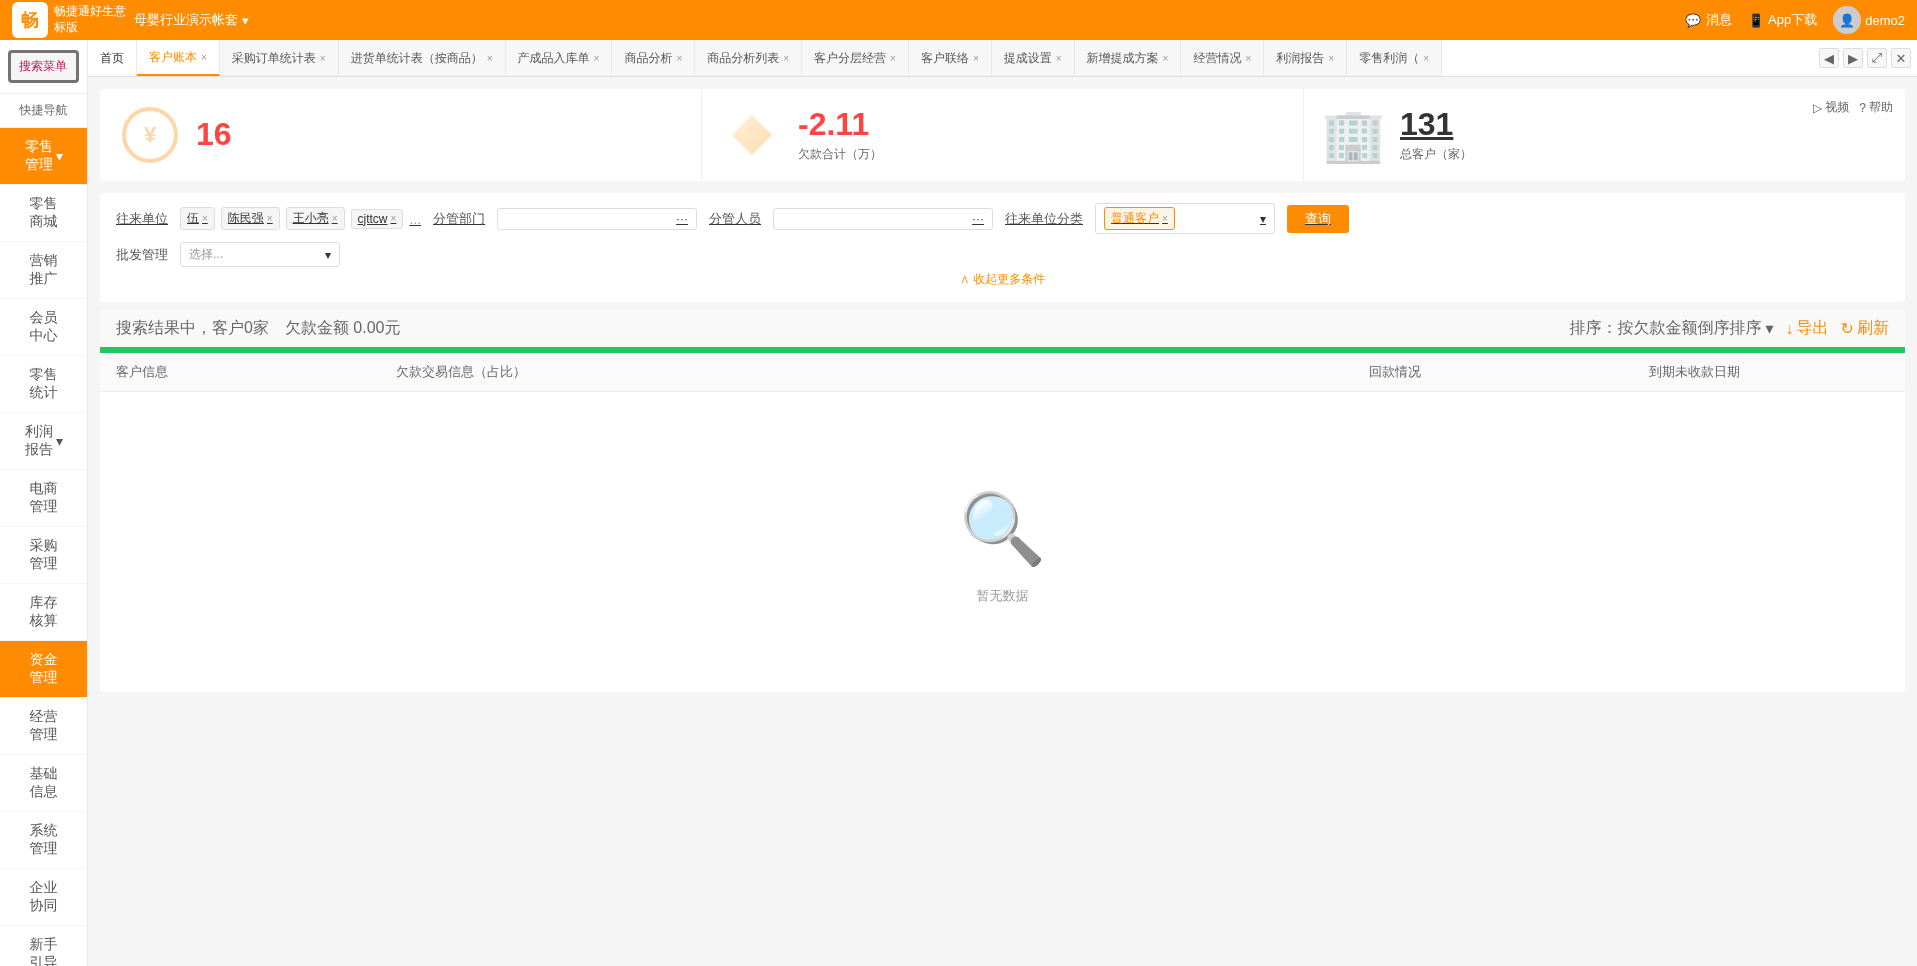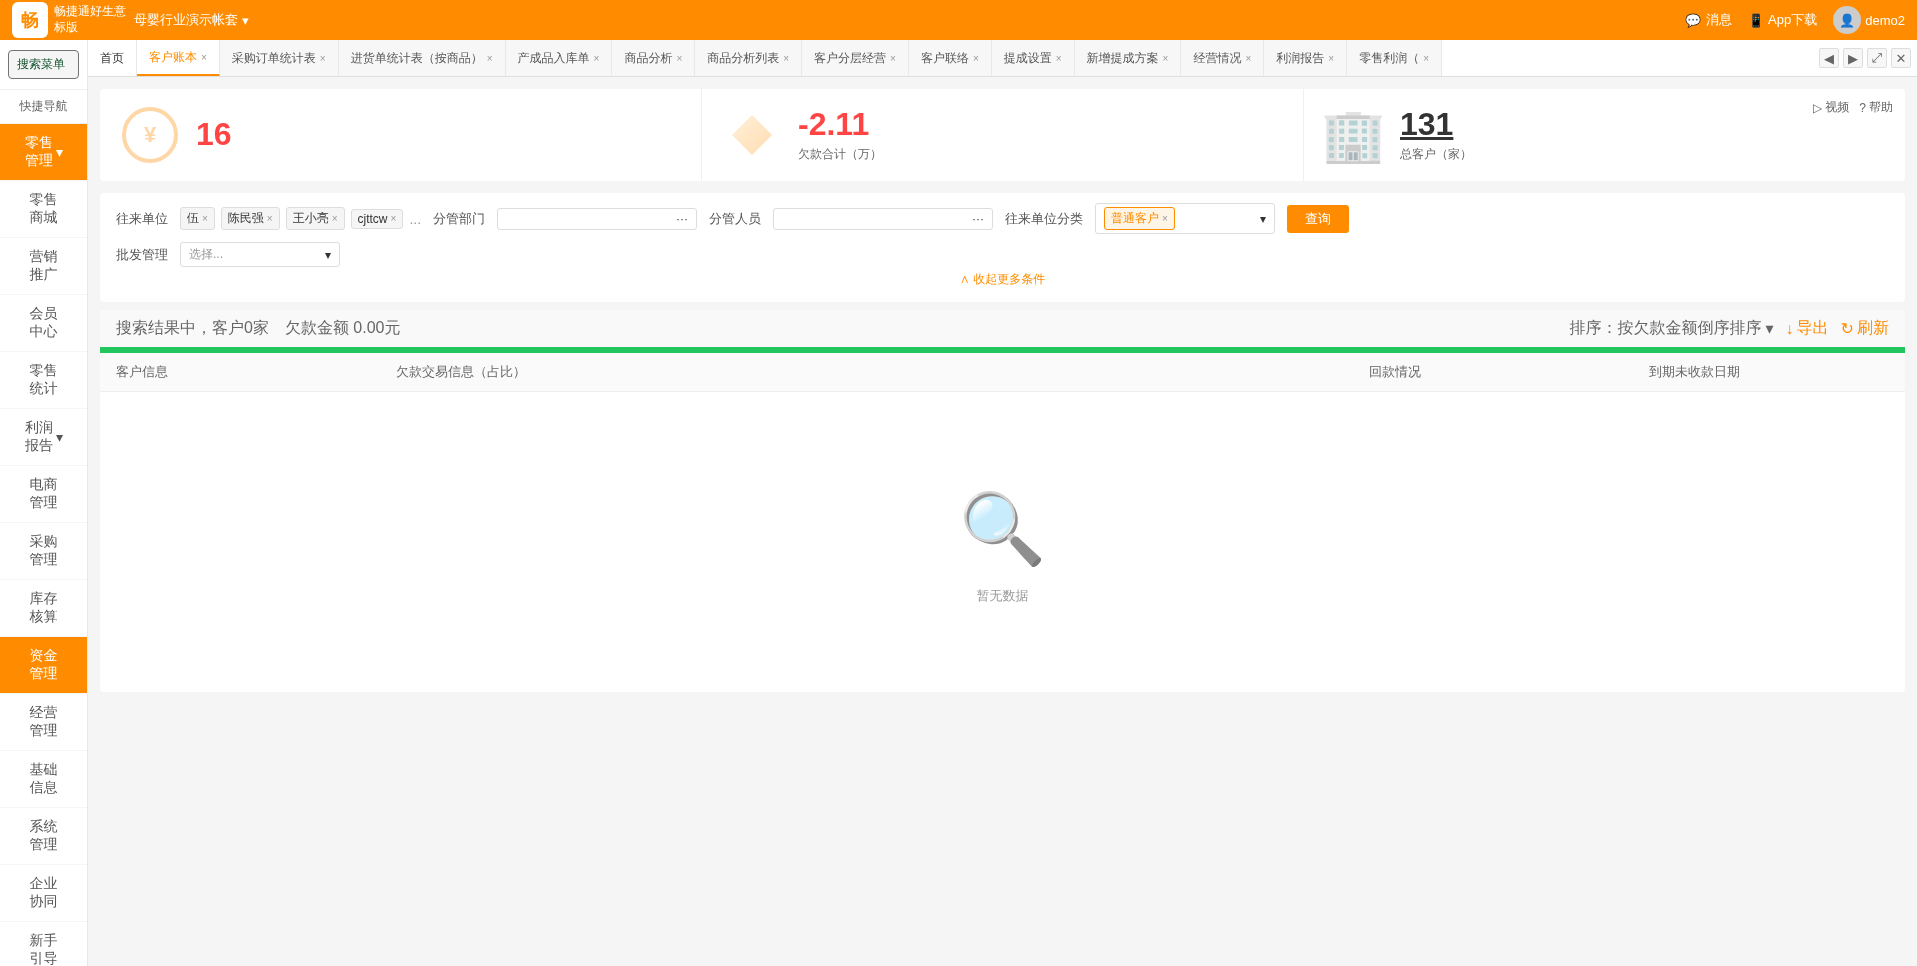--- a/index.html
+++ b/index.html
@@ -15,21 +15,21 @@
     .top-bar-right { display: flex; align-items: center; gap: 16px; color: #fff; font-size: 13px; }
     .top-bar-right-item { display: flex; align-items: center; gap: 4px; cursor: pointer; }
     .avatar { width: 28px; height: 28px; border-radius: 50%; background: #ccc; display: flex; align-items: center; justify-content: center; overflow: hidden; }
 
     
     .main-layout { display: flex; flex: 1; overflow: hidden; }
 
     
     .sidebar { width: 88px; background: #fff; border-right: 1px solid #e8e8e8; display: flex; flex-direction: column; overflow-y: auto; flex-shrink: 0; }
     .sidebar-search { padding: 10px 8px; border-bottom: 1px solid #f0f0f0; }
-    .sidebar-search-btn { width: 100%; background: #f5f5f5; border: 1px solid #737373; border-radius: 4px; padding: 5px 8px; font-size: 12px; color: #14532d; cursor: pointer; text-align: left; }
+    .sidebar-search-btn { width: 100%; background: #f5f5f5; border: 3px solid #737373; border-radius: 4px; padding: 5px 8px; font-size: 12px; color: #be185d; cursor: pointer; text-align: left; }
     .sidebar-nav-btn { padding: 8px; text-align: center; color: #666; font-size: 12px; cursor: pointer; border-bottom: 1px solid #f0f0f0; }
     .sidebar-item { padding: 10px 24px; text-align: center; font-size: 14px; cursor: pointer; color: #555; border-bottom: 1px solid #f5f5f5; }
     .sidebar-item.active { background: #ff8c00; color: #fff; }
     .sidebar-item-with-arrow { display: flex; align-items: center; justify-content: center; gap: 2px; }
 
     
     .content-area { flex: 1; display: flex; flex-direction: column; overflow: hidden; }
 
     
     .tab-bar { background: #fff; border-bottom: 1px solid #e0e0e0; display: flex; align-items: center; min-height: 36px; flex-shrink: 0; overflow: hidden; }
@@ -50,21 +50,21 @@
     .stat-icon-area { width: 60px; height: 60px; display: flex; align-items: center; justify-content: center; flex-shrink: 0; opacity: 0.5; }
     .stat-content { flex: 1; }
     .stat-value { font-size: 32px; font-weight: bold; color: #ff4444; line-height: 1.1; }
     .stat-value.black { color: #333; text-decoration: underline; }
     .stat-label { font-size: 12px; color: #666; margin-top: 4px; }
     .stat-top-right { position: absolute; top: 10px; right: 12px; display: flex; gap: 10px; }
     .stat-action { font-size: 12px; color: #666; cursor: pointer; display: flex; align-items: center; gap: 3px; }
 
     
     .filter-area { background: #fff; padding: 10px 16px; margin-bottom: 8px; border-radius: 4px; }
-    .filter-row { display: flex; align-items: center; gap: 12px; margin-bottom: 8px; flex-wrap: wrap; }
+    .filter-row { display: flex; align-items: center; gap: 12px; margin-bottom: 8px; flex-wrap: wrap; text-decoration: underline; }
     .filter-label { font-size: 13px; color: #555; white-space: nowrap; }
     .filter-tags { display: flex; align-items: center; gap: 6px; flex-wrap: wrap; }
     .filter-tag { display: flex; align-items: center; gap: 3px; background: #f5f5f5; border: 1px solid #ddd; border-radius: 3px; padding: 2px 6px; font-size: 12px; color: #333; }
     .filter-tag-close { color: #999; cursor: pointer; font-size: 10px; }
     .filter-tag-more { color: #999; cursor: pointer; font-size: 14px; }
     .filter-select { display: flex; align-items: center; border: 1px solid #ddd; border-radius: 3px; padding: 3px 8px; font-size: 12px; background: #fff; cursor: pointer; min-width: 160px; justify-content: space-between; }
     .filter-select-wide { min-width: 220px; }
     .filter-select-label { color: #999; }
     .filter-tag-selected { background: #fff5e6; border-color: #ff8c00; color: #ff8c00; }
     .search-btn { background: #ff8c00; color: #fff; border: none; border-radius: 3px; padding: 5px 18px; font-size: 13px; cursor: pointer; }

